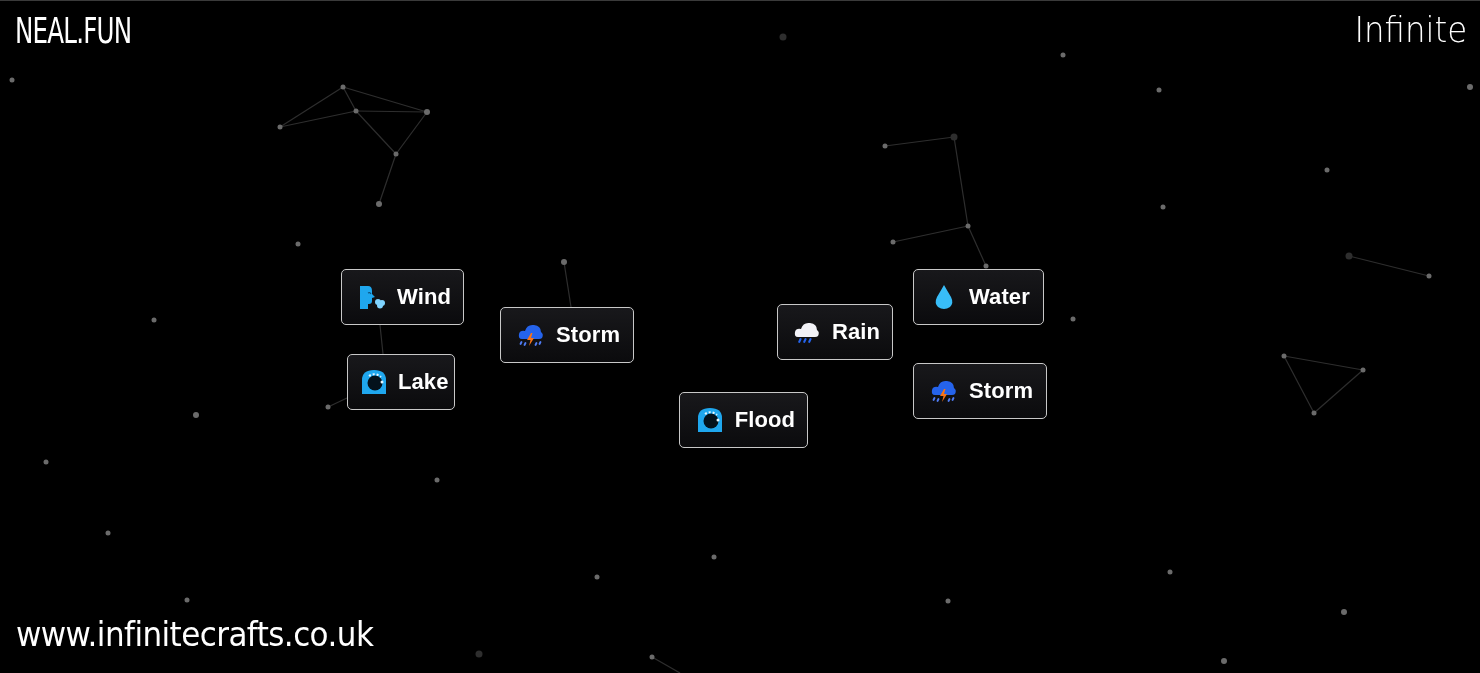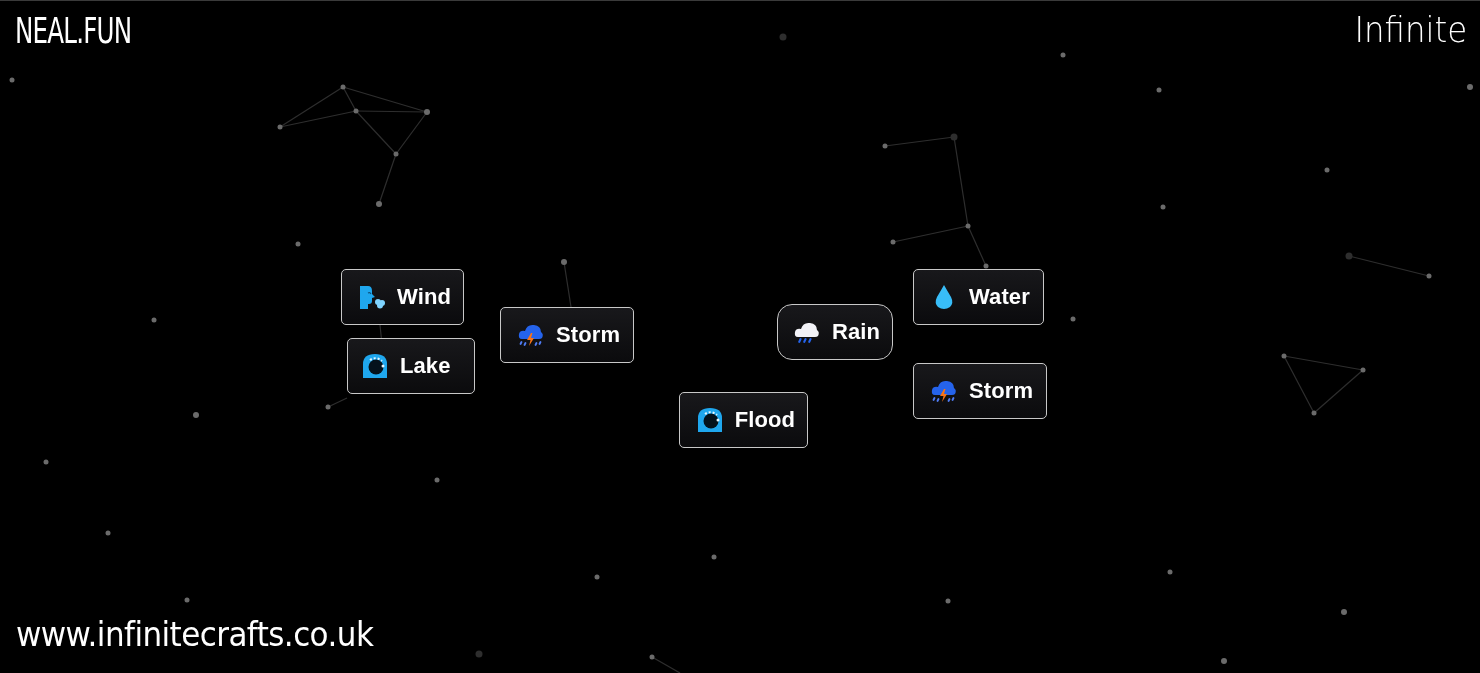--- a/index.html
+++ b/index.html
@@ -118,21 +118,21 @@
       <path d="M2 3 h8 q4 0 4 5 v3 l3 3 -3 1 v3 q0 3 -3 3 h-1 v5 h-8 z" fill="#1fa7ee"></path>
       <path d="M10 10 q2 -1 3 1" stroke="#0b4f7a" stroke-width="1.2" fill="none"></path>
       <circle cx="20" cy="19" r="3" fill="#7fd4ff"></circle>
         <circle cx="24" cy="20" r="3" fill="#7fd4ff"></circle>
         <circle cx="22" cy="22.5" r="3" fill="#7fd4ff"></circle>
     </svg>
   </span>
   <span class="label">Wind</span>
 </div>
 
-<div class="item" id="item-lake" style="left: 347px; top: 338px; width: 128px; padding-left: 12px;">
+<div class="item" id="item-lake" style="left: 347px; top: 354px; width: 108px; padding-left: 12px;">
   <span class="emoji">
     <svg width="28" height="28" viewBox="0 0 28 28">
       <path d="M2 26 V12 Q2 2 14 2 Q26 2 26 12 V26 Z" fill="#1fa7ee"></path>
       <circle cx="15" cy="15" r="7.5" fill="#04121c"></circle>
       <path d="M9 8 q6 -4 12 1" stroke="#e6f7ff" stroke-width="2" fill="none" stroke-dasharray="2 2"></path>
       <circle cx="22" cy="14" r="1.5" fill="#e6f7ff"></circle>
     </svg>
   </span>
   <span class="label">Lake</span>
 </div>
@@ -158,21 +158,21 @@
     <svg width="28" height="28" viewBox="0 0 28 28">
       <path d="M2 26 V12 Q2 2 14 2 Q26 2 26 12 V26 Z" fill="#1fa7ee"></path>
       <circle cx="15" cy="15" r="7.5" fill="#04121c"></circle>
       <path d="M9 8 q6 -4 12 1" stroke="#e6f7ff" stroke-width="2" fill="none" stroke-dasharray="2 2"></path>
       <circle cx="22" cy="14" r="1.5" fill="#e6f7ff"></circle>
     </svg>
   </span>
   <span class="label">Flood</span>
 </div>
 
-<div class="item" id="item-rain" style="left: 777px; top: 304px; width: 116px; border-radius: 15px;">
+<div class="item" id="item-rain" style="left: 777px; top: 304px; width: 116px;">
   <span class="emoji">
     <svg width="28" height="28" viewBox="0 0 28 28">
       <path d="M5 19 Q1 19 2 14 Q3 10 8 11 Q10 4 17 5 Q24 6 24 12 Q27 14 25 18 Q24 19 22 19 Z" fill="#f2f2f7"></path>
       <g fill="#2563eb">
           <rect x="6" y="20" width="2.2" height="5" rx="1" transform="rotate(25 7 22)"></rect>
           <rect x="11" y="20" width="2.2" height="5" rx="1" transform="rotate(25 12 22)"></rect>
           <rect x="16" y="20" width="2.2" height="5" rx="1" transform="rotate(25 17 22)"></rect>
         </g>
     </svg>
   </span>

